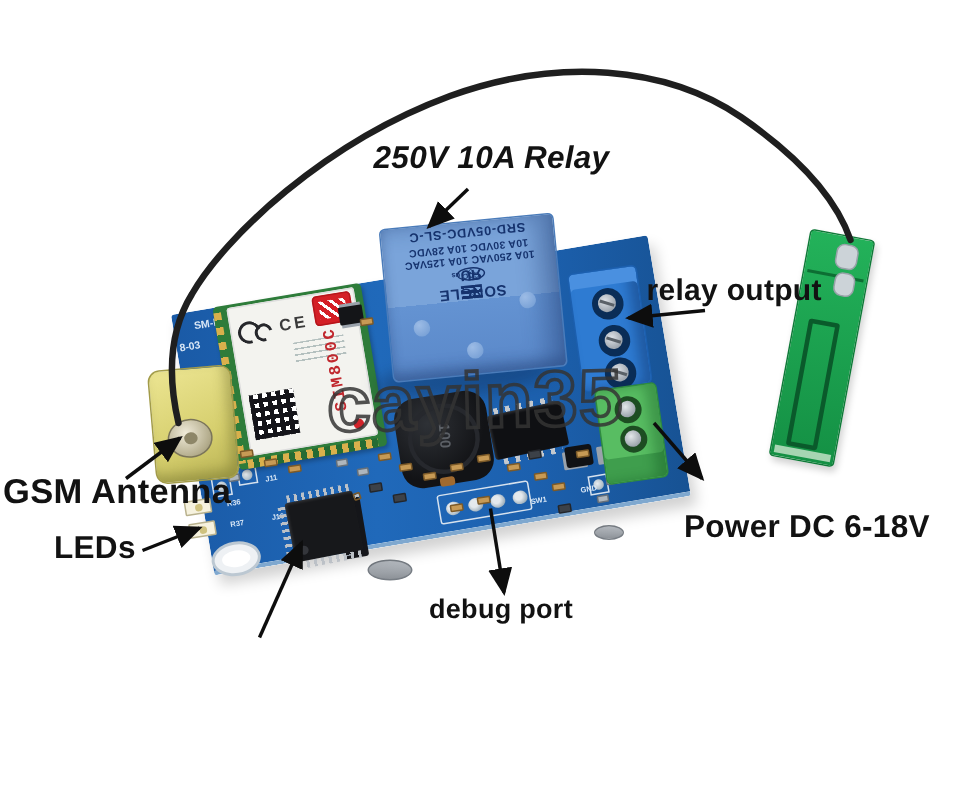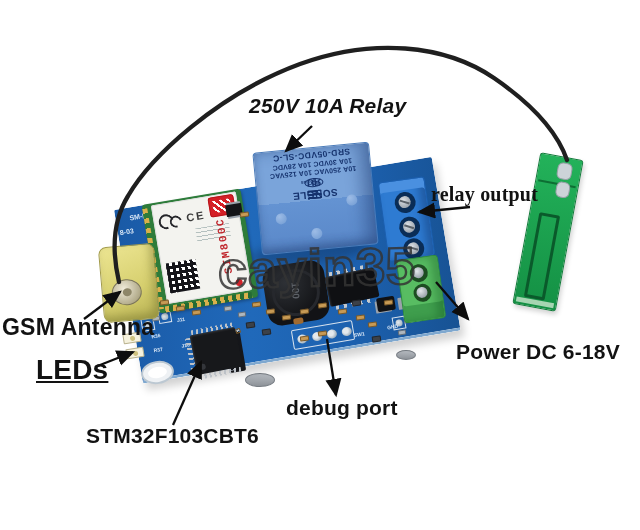--- a/index.html
+++ b/index.html
@@ -3,25 +3,25 @@
 <meta charset="utf-8">
 <style>
   html,body{margin:0;padding:0;background:#fff;}
   #stage{position:relative;width:640px;height:530px;background:#ffffff;overflow:hidden;
          font-family:"Liberation Sans",sans-serif;}
   #stage *{position:absolute;box-sizing:border-box;}
 
   
   .lbl{font-weight:700;color:#121212;white-space:nowrap;z-index:40;letter-spacing:.2px;}
   #lbl-relay{left:249px;top:94px;font-size:21px;font-style:italic;}
-  #lbl-relay-output{left:431px;top:183px;font-size:20px;font-family:Liberation Serif, serif;}
+  #lbl-relay-output{left:431px;top:183px;font-size:20px;}
   #lbl-power{left:456px;top:340px;font-size:21px;}
-  #lbl-debug{left:286px;top:396px;font-size:21px;}
+  #lbl-debug{left:286px;top:396px;font-size:18px;}
   #lbl-gsm{left:2px;top:314px;font-size:23px;}
-  #lbl-leds{left:36px;top:354px;font-size:28px;text-decoration:underline;}
+  #lbl-leds{left:36px;top:354px;font-size:21px;}
   #lbl-mcu{left:86px;top:424px;font-size:21px;}
 
   
   #watermark{left:218px;top:238px;z-index:30;font-size:52px;font-weight:700;
     color:transparent;-webkit-text-stroke:2.4px rgba(52,52,52,.85);
     transform:rotate(-1.5deg);letter-spacing:1px;}
 
   
   #board{left:114px;top:210px;width:322px;height:176px;z-index:10;
     transform:rotate(-9.5deg);transform-origin:top left;
@@ -385,15 +385,14 @@
   </svg>
 
   <div id="watermark">cayin35</div>
 
   <div class="lbl" id="lbl-relay">250V 10A Relay</div>
   <div class="lbl" id="lbl-relay-output">relay output</div>
   <div class="lbl" id="lbl-power">Power DC 6-18V</div>
   <div class="lbl" id="lbl-debug">debug port</div>
   <div class="lbl" id="lbl-gsm">GSM Antenna</div>
   <div class="lbl" id="lbl-leds">LEDs</div>
-  <div class="lbl" id="lbl-mcu">STM32F103CBT6</div>
 
 </div>
 
 </body></html>

